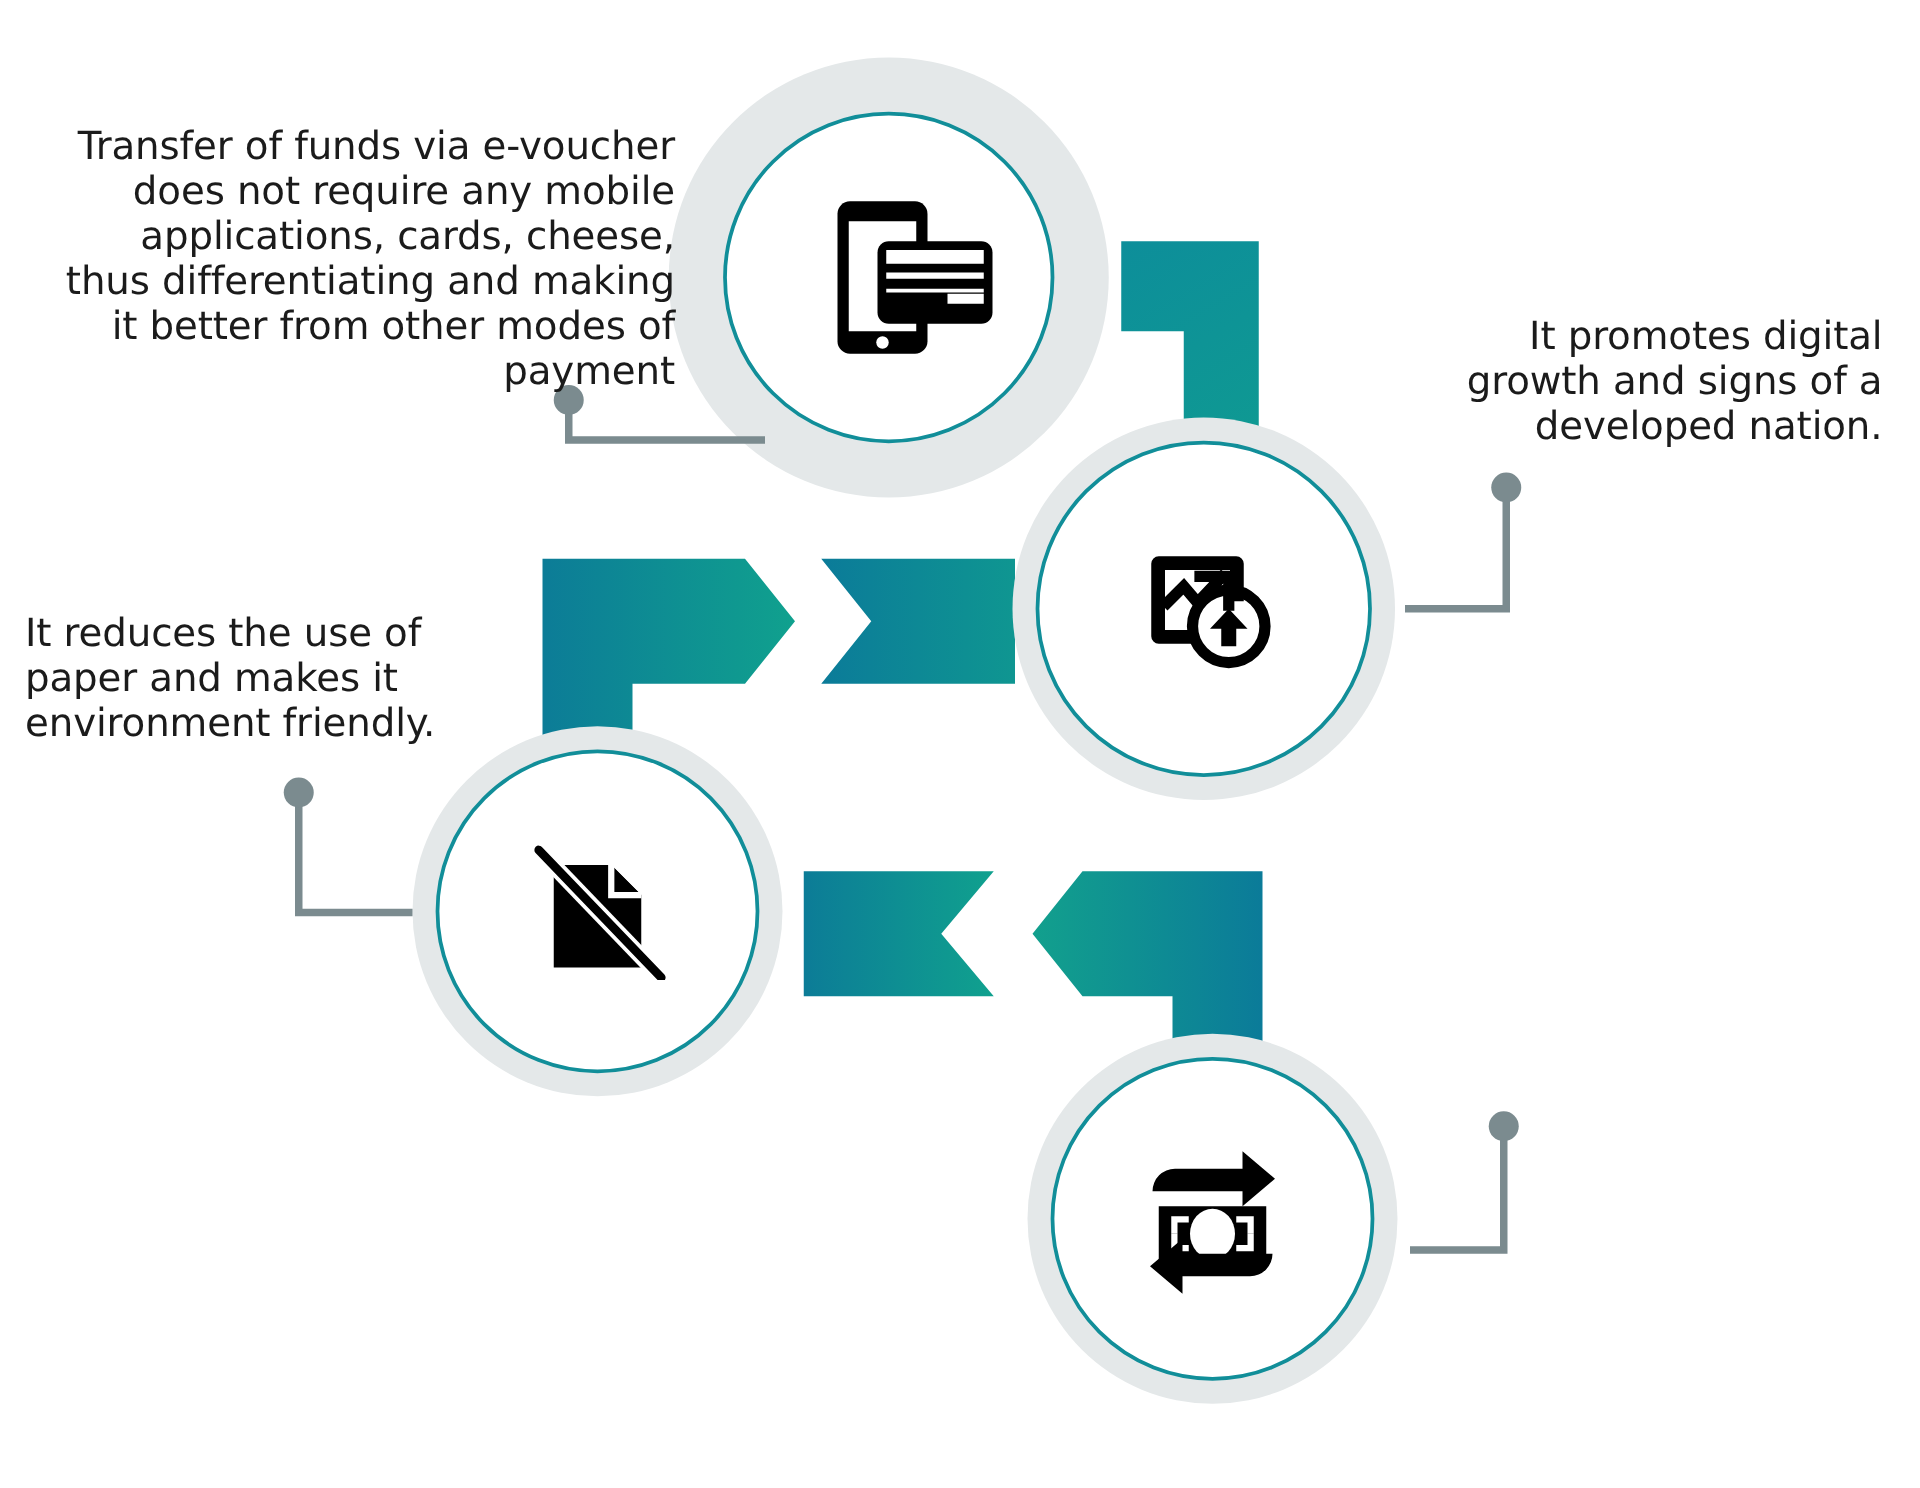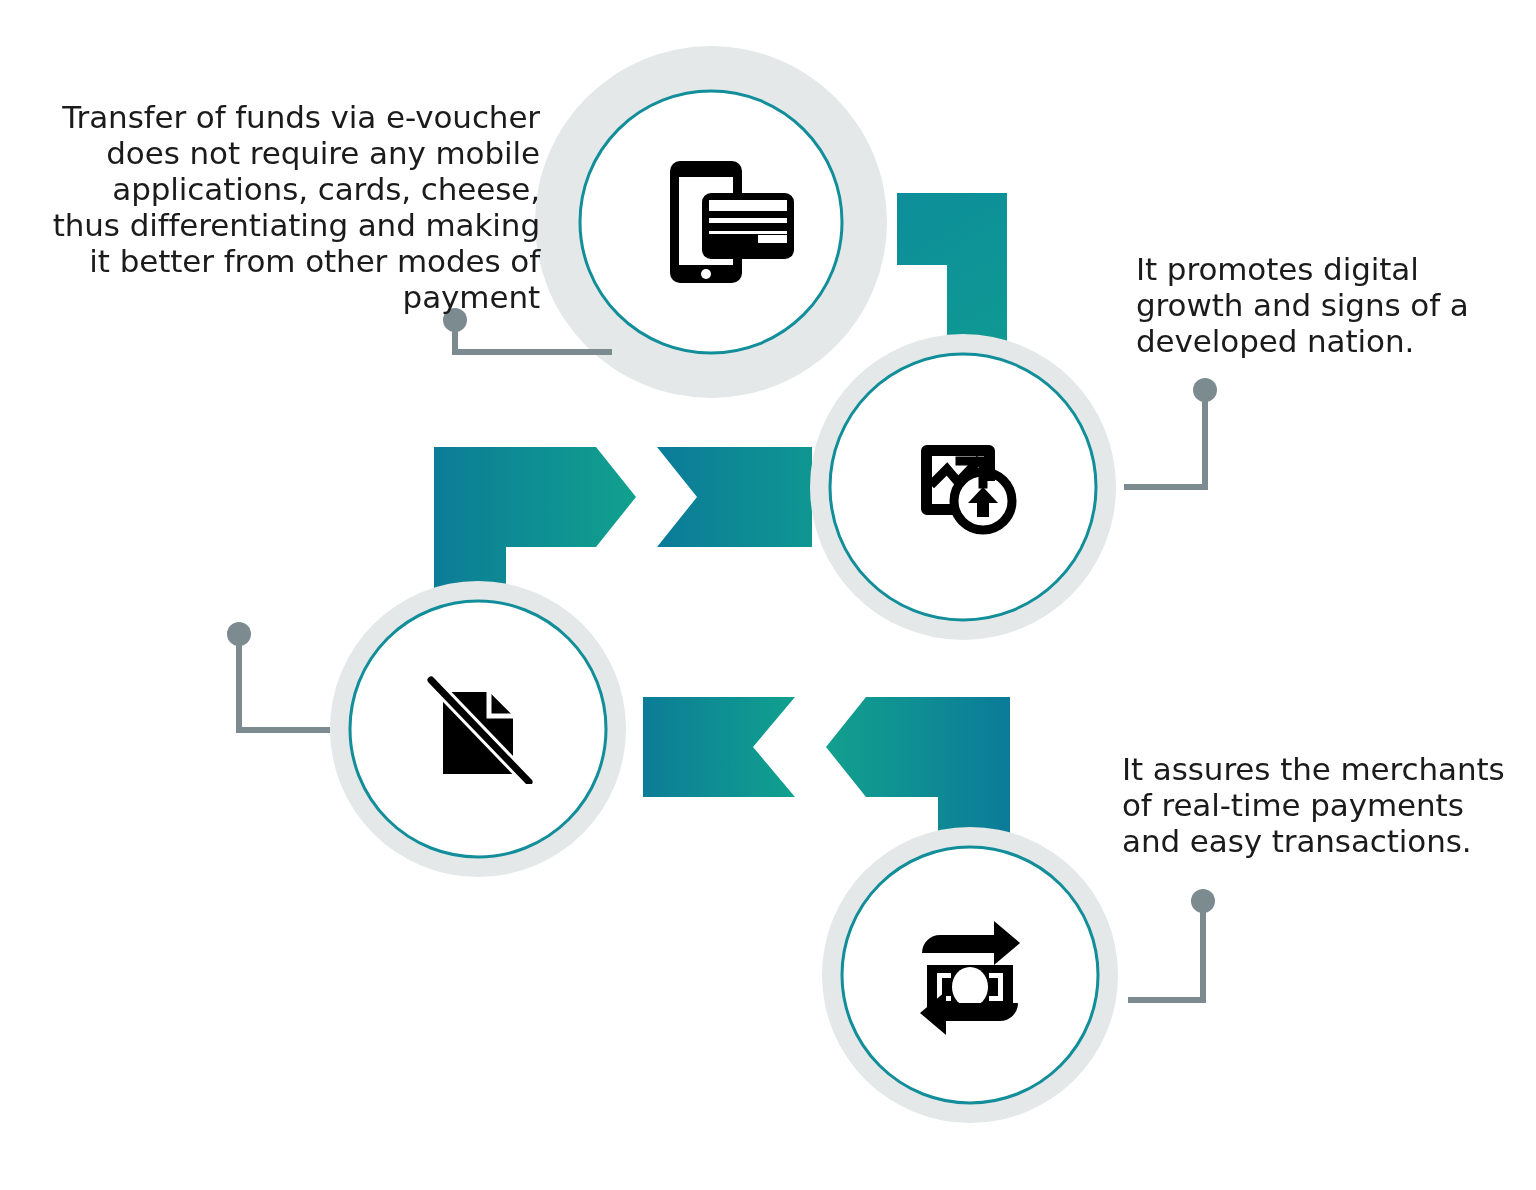--- a/index.html
+++ b/index.html
@@ -29,21 +29,21 @@
   .callout {
     position: absolute;
     font-size: 31px;
     line-height: 1.16;
     color: #1b1b1b;
     letter-spacing: -0.1px;
     font-family: "DejaVu Sans", sans-serif;
     white-space: pre-line;
   }
   #callout-1 { left: 40px;  top: 100px; width: 500px; text-align: right; }
-  #callout-2 { left: 1136px; top: 252px; width: 370px; }
+  #callout-2 { left: 1136px; top: 252px; width: 370px; text-align: right; }
   #callout-3 { left: 20px;  top: 490px; width: 360px; }
   #callout-4 { left: 1122px; top: 752px; width: 400px; }
   .node-icon {
     position: absolute;
     pointer-events: none;
   }
 </style>
 </head>
 <body>
 
@@ -191,16 +191,16 @@
     <path d="M95 58 h-14 v5 h9 v9 h5 z" fill="#fff"></path>
     <path d="M95 86 h-14 v-5 h9 v-9 h5 z" fill="#fff"></path>
 
     <path d="M110 106 a18 18 0 0 1 -18 18 H38 v14 L12 116 l26 -22 v12 h54 v0 h18 z" fill="#000" transform="translate(0,-18)"></path>
   </svg>
 
   <div class="callout" id="callout-1">Transfer of funds via e-voucher does not require any mobile applications, cards, cheese, thus differentiating and making it better from other modes of payment</div>
 
   <div class="callout" id="callout-2">It promotes digital growth and signs of a developed nation.</div>
 
-
-  <div class="callout" id="callout-4">It assures the merchants of real-time payments and easy transactions.</div>
+  <div class="callout" id="callout-3">It reduces the use of paper and makes it environment friendly.</div>
+
 
 </div>
 
 </body></html>

